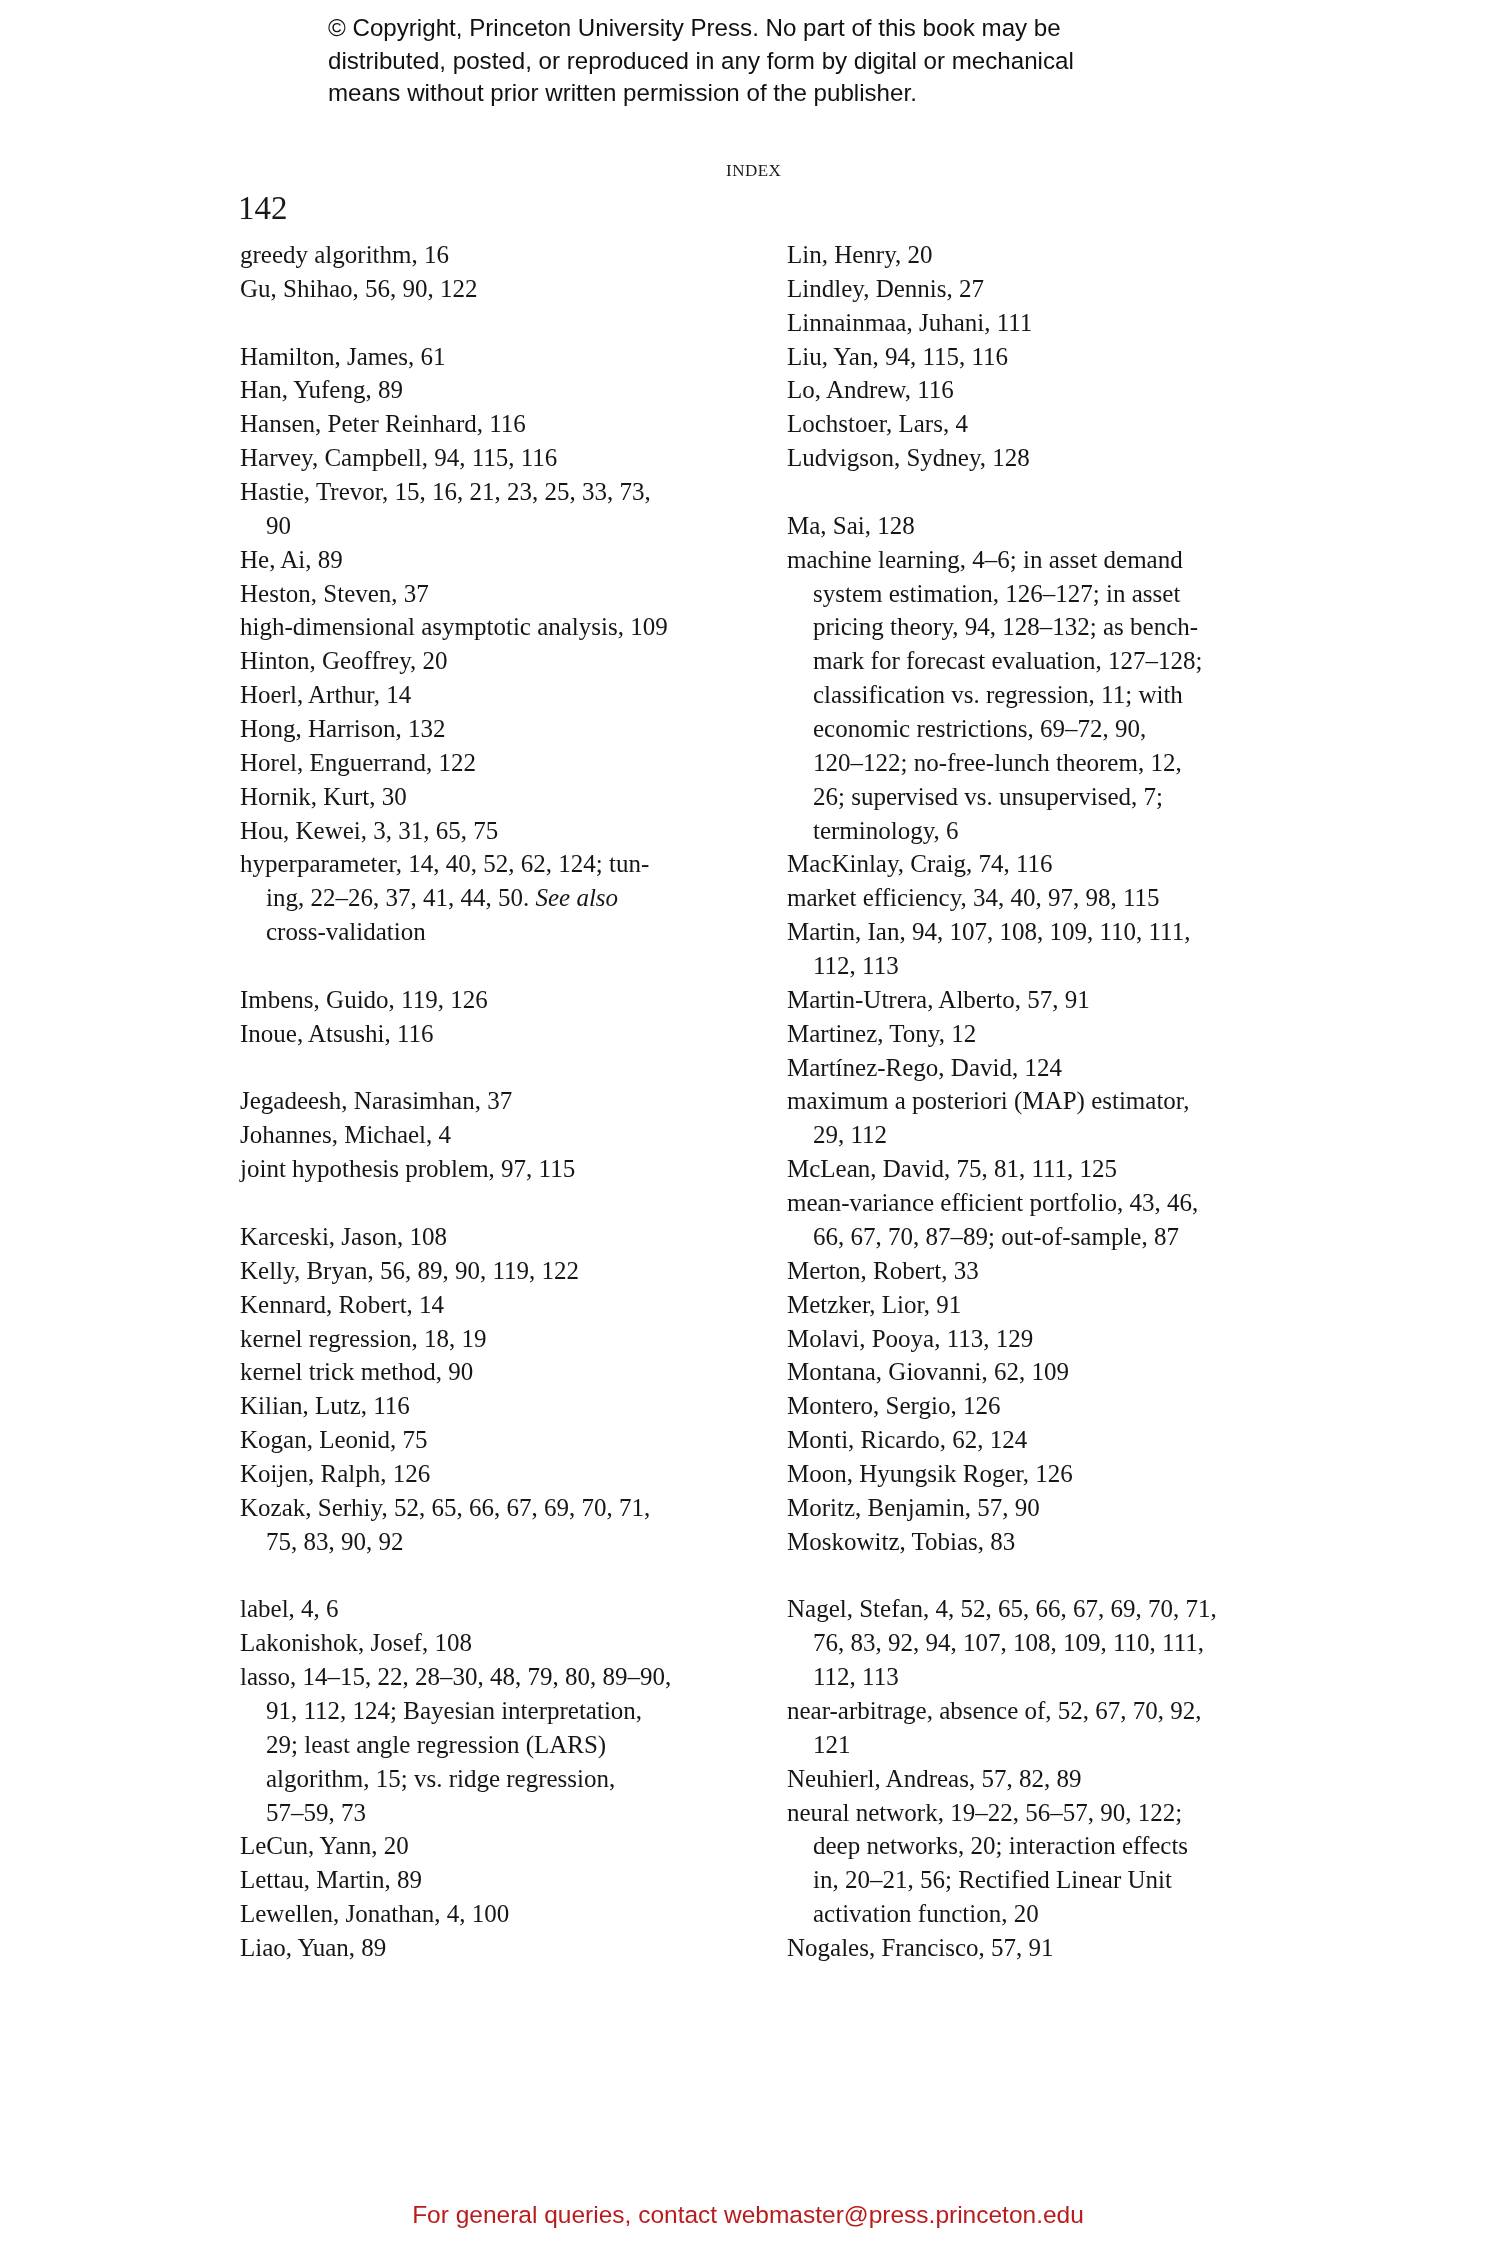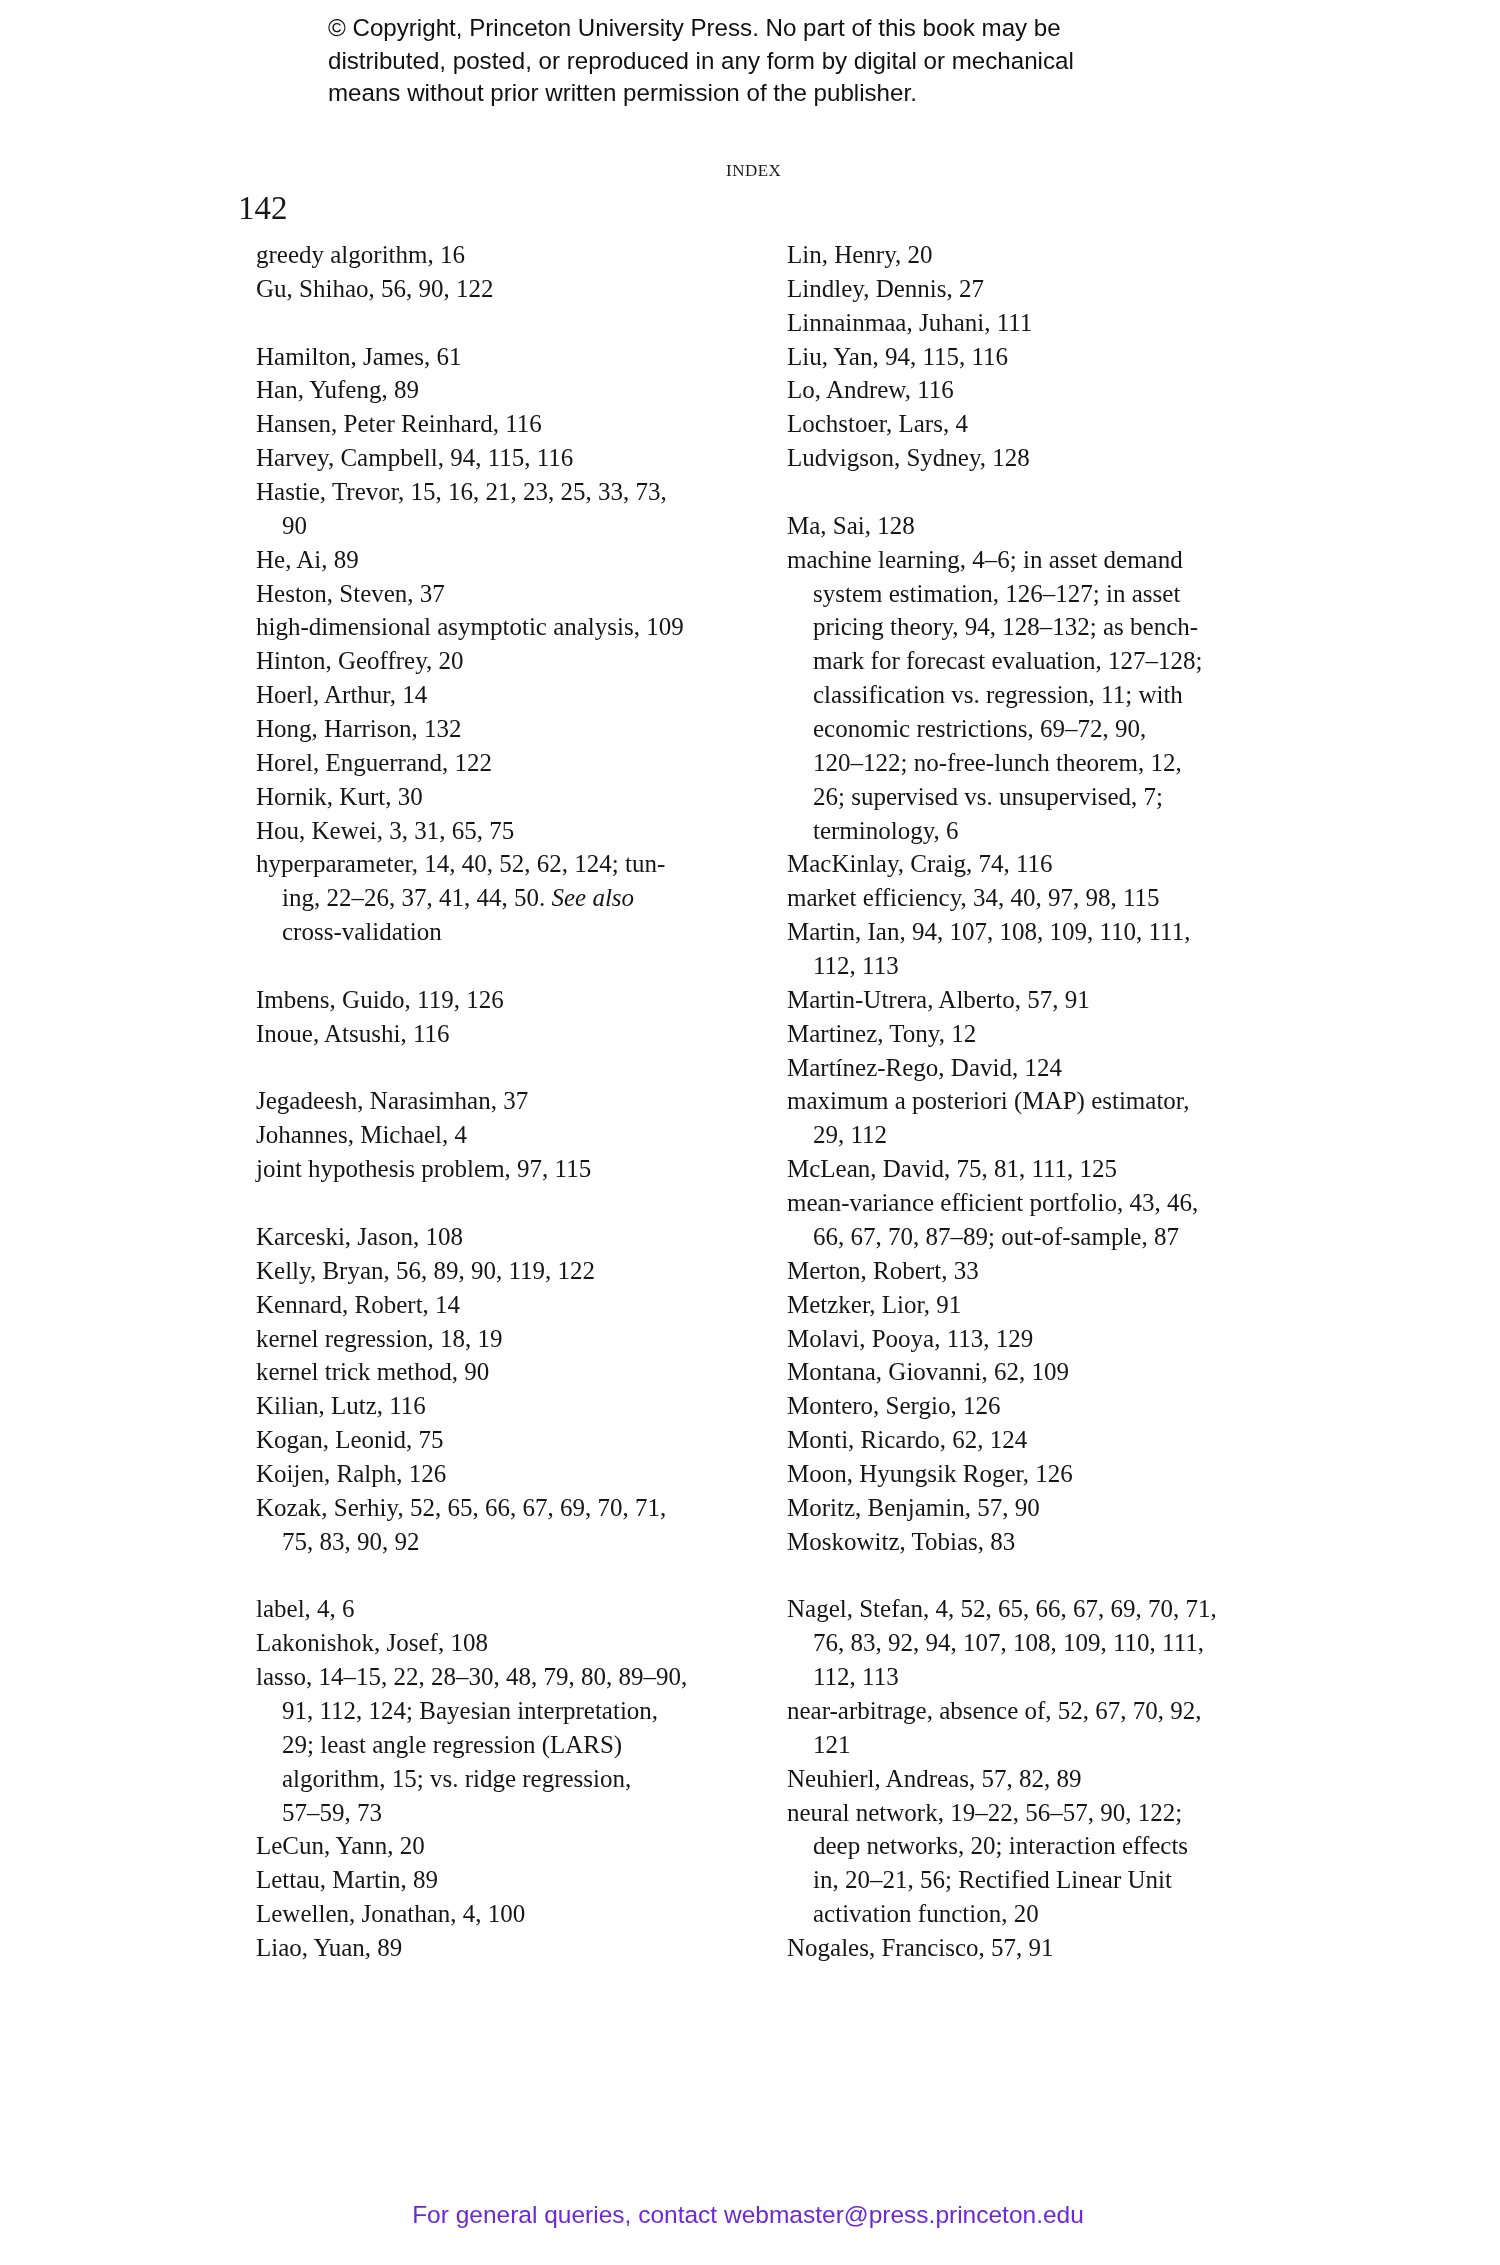--- a/index.html
+++ b/index.html
@@ -48,42 +48,42 @@
     color: #1a1a1a;
   }
   .column {
     position: absolute;
     top: 238px;
     width: 530px;
     font-family: "Liberation Serif", serif;
     font-size: 25px;
     color: #161616;
   }
-  .column.left { left: 256px; }
+  .column.left { left: 240px; }
   .column.right { left: 787px; }
   .entry { display: block; }
   .entry .ln {
     display: block;
     height: 33.86px;
     line-height: 33.86px;
     white-space: nowrap;
   }
   .entry .ln.cont { padding-left: 26px; }
   .spacer { display: block; height: 33.86px; }
   .ital { font-style: italic; }
   .footer {
     position: absolute;
     left: 0;
     width: 1496px;
     top: 2200px;
     text-align: center;
     font-family: "Liberation Sans", sans-serif;
     font-size: 24.5px;
     line-height: 30px;
-    color: #6d28d9;
+    color: #b91c1c;
   }
 </style>
 </head>
 <body>
 
 <div class="copyright">
   <span class="line">© Copyright, Princeton University Press. No part of this book may be</span>
   <span class="line">distributed, posted, or reproduced in any form by digital or mechanical</span>
   <span class="line">means without prior written permission of the publisher.</span>
 </div>

